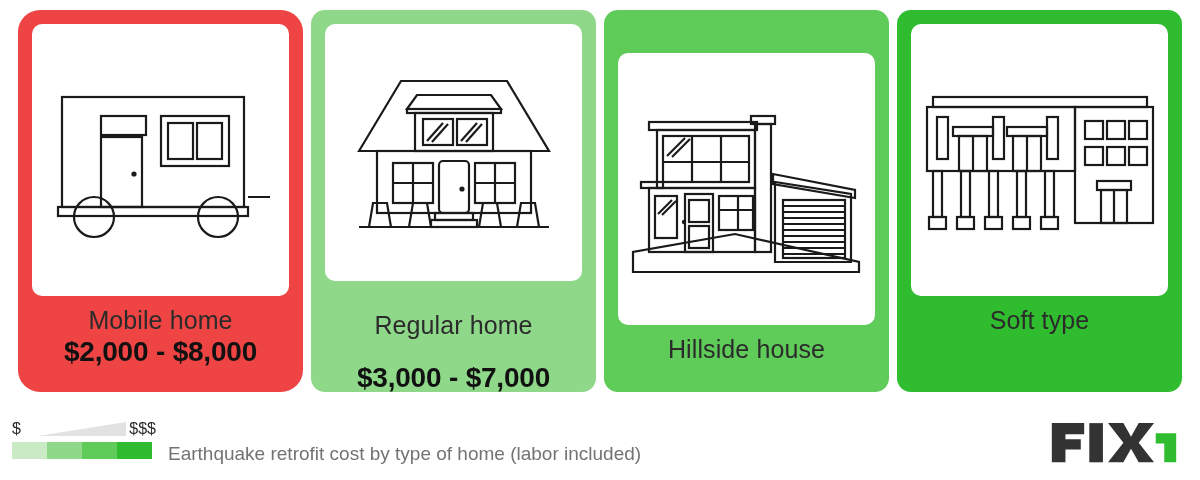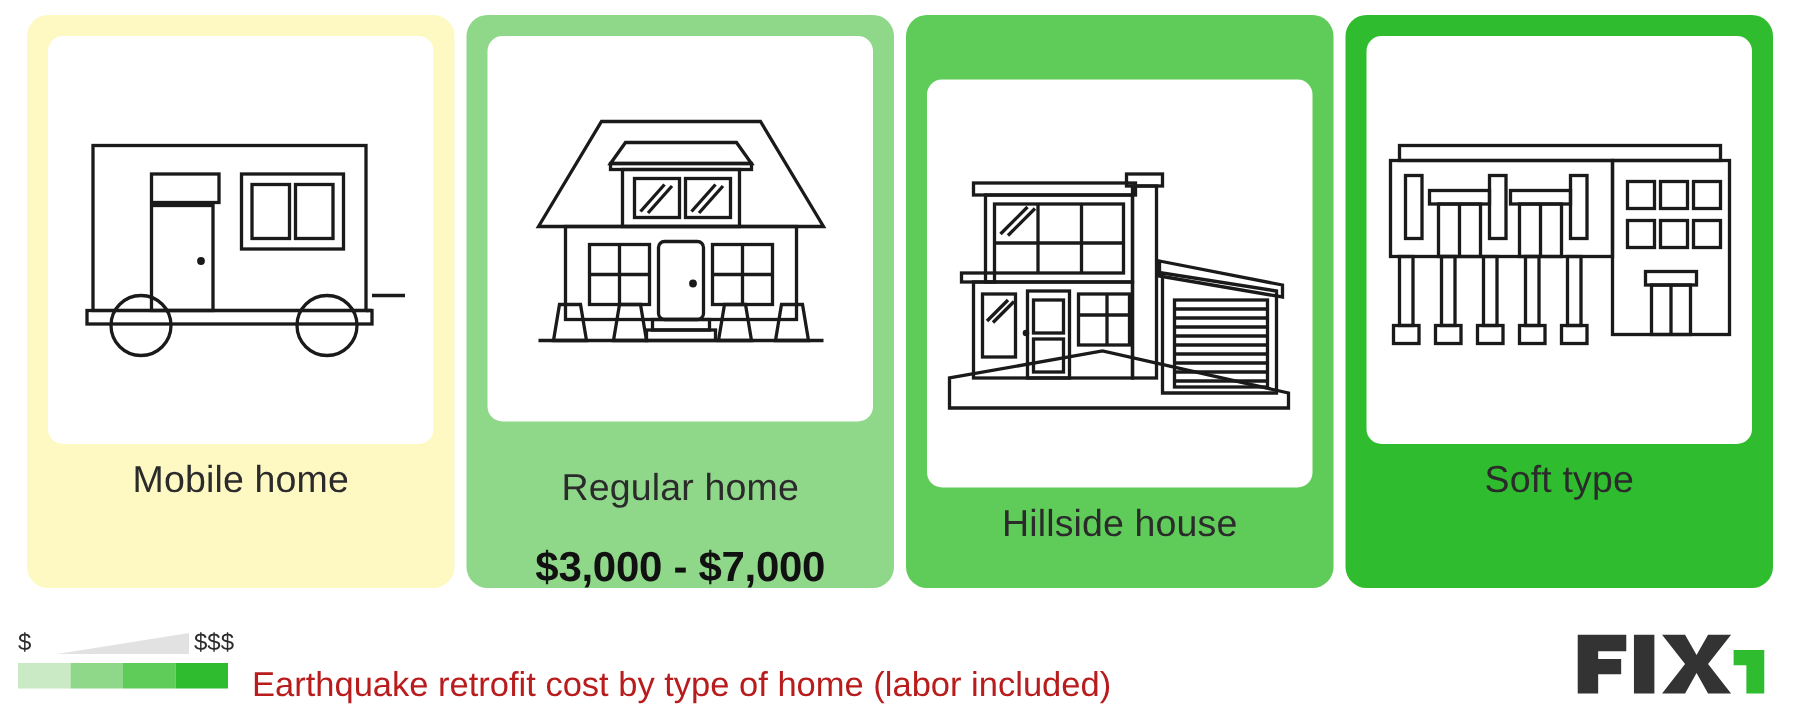--- a/index.html
+++ b/index.html
@@ -113,39 +113,39 @@
     width: 140px;
     height: 17px;
     margin-top: 2px;
   }
   .legend-seg { flex: 1 1 0; height: 100%; }
 
   .caption {
     position: absolute;
     left: 168px;
     top: 44px;
-    font-size: 23px;
-    color: #b91c1c;
+    font-size: 19px;
+    color: #737373;
     line-height: 1.1;
     white-space: nowrap;
   }
 
   .logo {
     position: absolute;
     right: 22px;
     top: 18px;
     height: 46px;
   }
 </style>
 </head>
 <body>
 
 <div class="cards">
 
-  <div class="card" style="background: #fef9c3;">
+  <div class="card" style="background: #ef4444; border-radius: 22px;">
     <div class="card-art">
       <svg width="230" height="170" viewBox="0 0 230 170">
         <g fill="none" stroke="#1a1a1a" stroke-width="2.2" stroke-linejoin="miter">
 
           <rect x="16" y="22" width="182" height="110"></rect>
 
           <rect x="12" y="132" width="190" height="9"></rect>
 
           <line x1="202" y1="122" x2="224" y2="122"></line>
           <line x1="198" y1="132" x2="202" y2="132"></line>
@@ -158,20 +158,21 @@
           <rect x="115" y="41" width="68" height="50"></rect>
           <rect x="122" y="48" width="25" height="36"></rect>
           <rect x="151" y="48" width="25" height="36"></rect>
 
           <circle cx="48" cy="142" r="20"></circle>
           <circle cx="172" cy="142" r="20"></circle>
         </g>
       </svg>
     </div>
     <div class="card-label">Mobile home</div>
+    <div class="card-price">$2,000 - $8,000</div>
   </div>
 
   <div class="card" style="background: rgb(143, 216, 138); gap: 20px;">
     <div class="card-art">
       <svg width="230" height="180" viewBox="0 0 230 180">
         <g fill="none" stroke="#1a1a1a" stroke-width="2.2" stroke-linejoin="miter">
 
           <path d="M20 88 L62 18 L168 18 L210 88 Z"></path>
 
           <path d="M68 46 L78 32 L152 32 L162 46 Z"></path>

